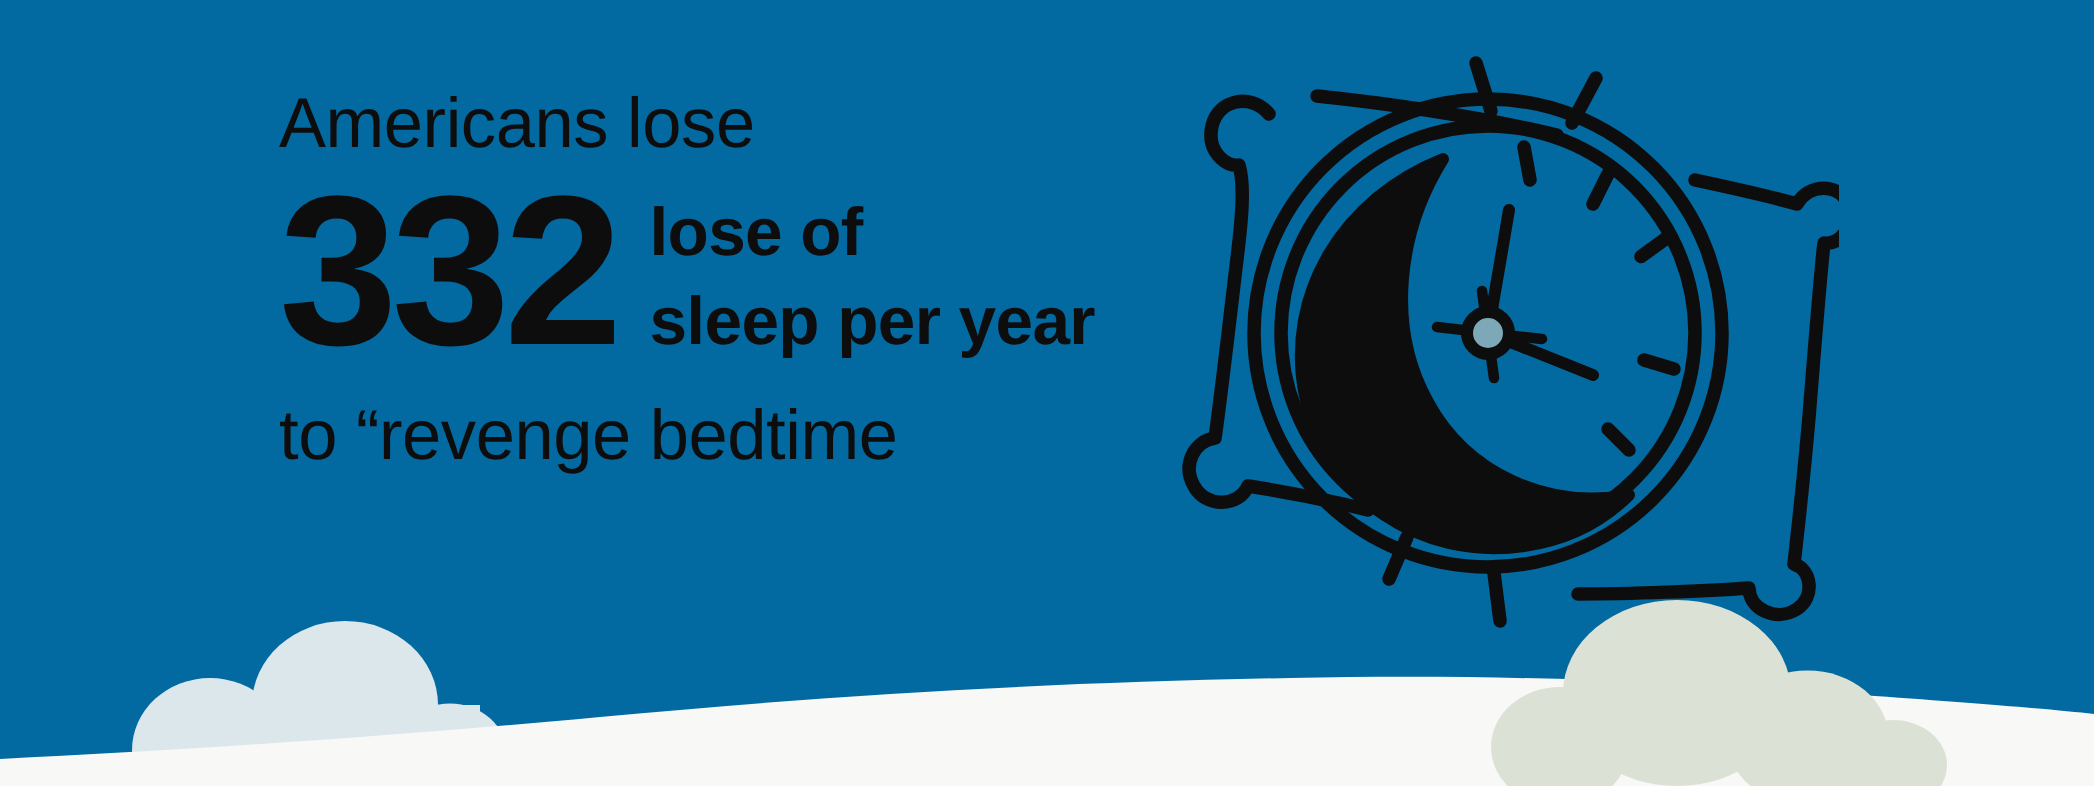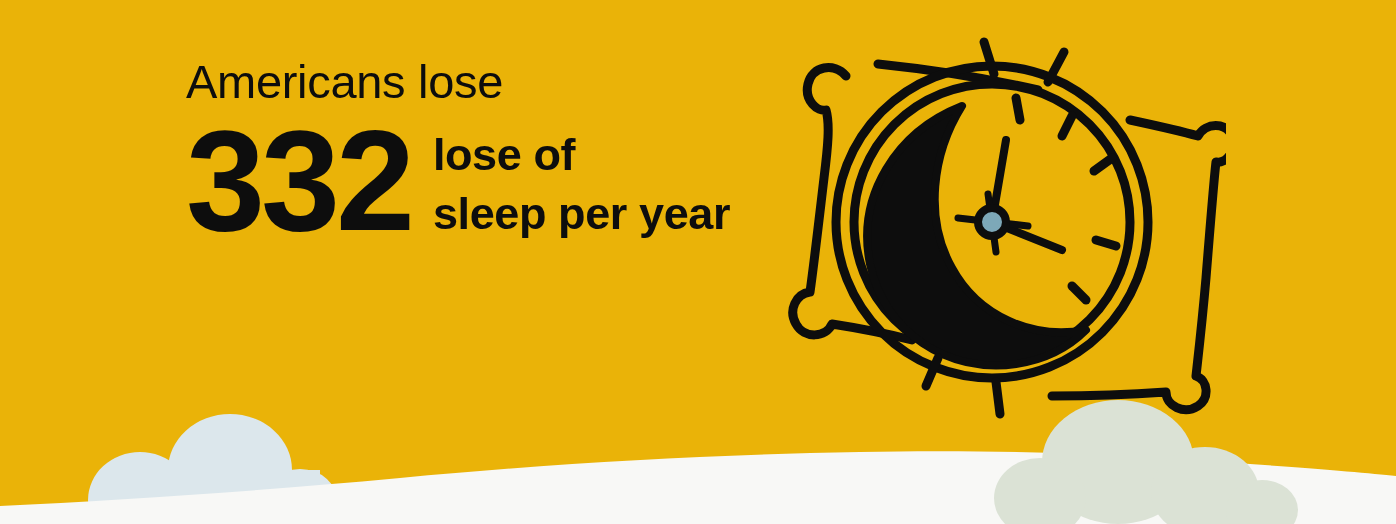--- a/index.html
+++ b/index.html
@@ -4,21 +4,21 @@
 <style>
   * { margin:0; padding:0; box-sizing:border-box; }
   html, body {
     width:1396px; height:524px;
     overflow:hidden;
     font-family:"Liberation Sans", sans-serif;
   }
   #stage {
     position:relative;
     width:1396px; height:524px;
-    background:#eab308;
+    background:#0369a1;
     overflow:hidden;
     padding-left:40px;
   }
 
   
   #bg-art {
     position:absolute; left:0; top:0;
     width:1396px; height:524px;
     pointer-events:none;
   }
@@ -114,20 +114,21 @@
 
     <div id="stat-row">
       <div id="stat-number">332</div>
       <div id="stat-unit">
         <span class="unit-line">lose of</span>
         <span class="unit-line">sleep per year</span>
       </div>
     </div>
 
     <div id="tail-block">
+      <span class="tail-line">to “revenge bedtime</span>
     </div>
   </div>
 
   <svg id="clock-art" viewBox="0 0 440 400">
 
     <path fill="none" stroke="#0d0d0d" stroke-width="9" stroke-linecap="round" stroke-linejoin="round" d="M60,48
              C48,34 26,38 22,56
              C18,73 32,84 40,82
              C44,96 42,118 38,150
              C33,192 28,236 24,264

